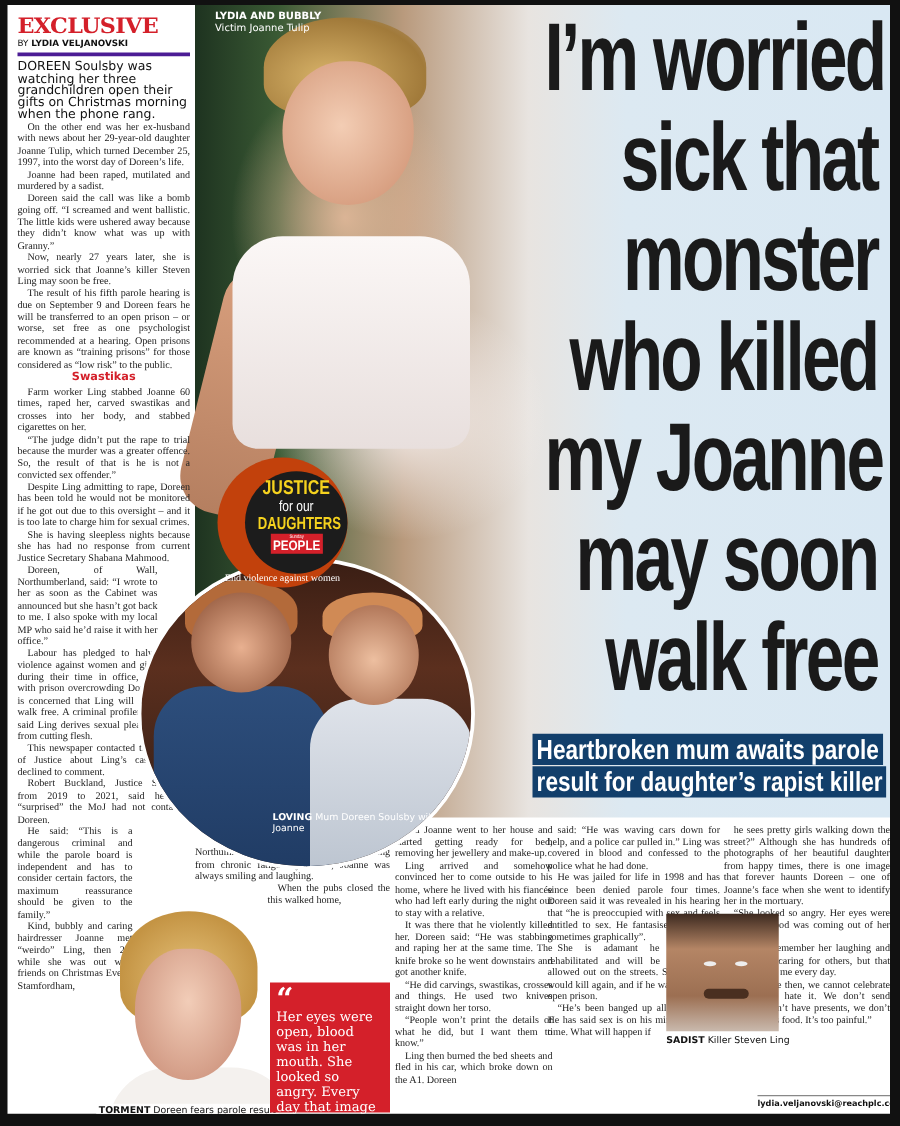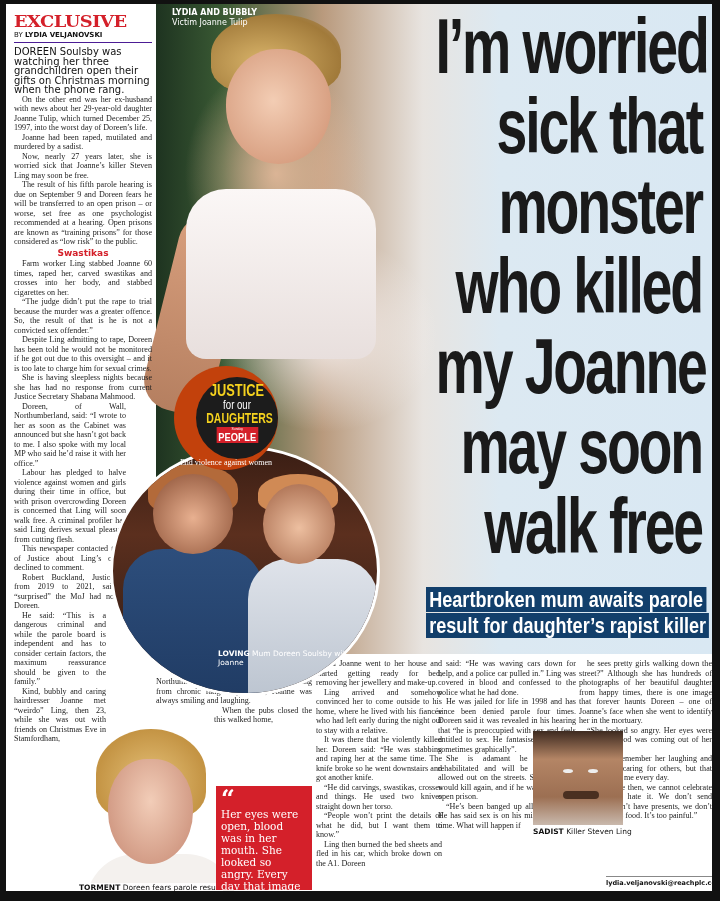--- a/index.html
+++ b/index.html
@@ -23,21 +23,21 @@
     background: linear-gradient(180deg, #fbf7f6, #e8dfdd); }
   .photo-victim .arm { position:absolute; left: 5px; top: 210px; width: 70px; height: 200px; border-radius: 30px;
     background: linear-gradient(180deg, #d9a07e, #b57f60); transform: rotate(14deg); }
 
   .caption-top { position:absolute; left: 166px; top: 4px; font-family: "DejaVu Sans", sans-serif; font-size: 8px; line-height: 9.5px; color: #fff; font-weight: bold; width: 110px; }
   .caption-top span.light { font-weight: normal; }
 
   
   .left-col { position:absolute; left: 8px; top: 8px; width: 138px; }
   .exclusive { font-family: "DejaVu Serif", serif; font-weight: bold; font-size: 17px; color: #d4202a; letter-spacing: -0.5px; line-height: 18px; transform: scaleX(1.05); transform-origin: left; }
-  .byline { font-family: "DejaVu Sans", sans-serif; font-size: 7px; color: #111; margin-top: 1px; padding-bottom: 3px; border-bottom: 1px solid #4c1d95; }
+  .byline { font-family: "DejaVu Sans", sans-serif; font-size: 7px; color: #111; margin-top: 1px; padding-bottom: 3px; border-bottom: 3px solid #4c1d95; }
   .byline b { font-weight: bold; }
   .lede { font-family: "DejaVu Sans", sans-serif; font-weight: normal; font-size: 10px; line-height: 9.5px; margin-top: 4px; color: #111; }
   .body-text { font-family: "Liberation Serif", serif; font-size: 8.1px; line-height: 9.5px; text-align: justify; color: #222; }
   .body-text p { text-indent: 8px; }
   .subhead { font-family: "DejaVu Sans", sans-serif; font-weight: bold; font-size: 9px; color: #d4202a; text-align: center; margin: 2px 0 1px; }
 
   
   .headline { position:absolute; right: 10px; top: 2px; width: 370px; text-align: right;
     font-family: "Liberation Sans", sans-serif; font-weight: bold; color: #1a1a1a;
     font-size: 77px; line-height: 80px; letter-spacing: -3px; transform: scaleX(0.72); transform-origin: right top; }
@@ -136,20 +136,21 @@
   <div class="left-col">
     <div class="exclusive">EXCLUSIVE</div>
     <div class="byline">
       <span>BY</span>
       <b>LYDIA VELJANOVSKI</b>
     </div>
     <div class="lede">DOREEN Soulsby was watching her three grandchildren open their gifts on Christmas morning when the phone rang.</div>
     <div class="body-text">
       <p>On the other end was her ex-husband with news about her 29-year-old daughter Joanne Tulip, which turned December 25, 1997, into the worst day of Doreen’s life.</p>
       <p>Joanne had been raped, mutilated and murdered by a sadist.</p>
+      <p>Doreen said the call was like a bomb going off. “I screamed and went ballistic. The little kids were ushered away because they didn’t know what was up with Granny.”</p>
       <p>Now, nearly 27 years later, she is worried sick that Joanne’s killer Steven Ling may soon be free.</p>
       <p>The result of his fifth parole hearing is due on September 9 and Doreen fears he will be transferred to an open prison – or worse, set free as one psychologist recommended at a hearing. Open prisons are known as “training prisons” for those considered as “low risk” to the public.</p>
       <div class="subhead">Swastikas</div>
       <p>Farm worker Ling stabbed Joanne 60 times, raped her, carved swastikas and crosses into her body, and stabbed cigarettes on her.</p>
       <p>“The judge didn’t put the rape to trial because the murder was a greater offence. So, the result of that is he is not a convicted sex offender.”</p>
       <p>Despite Ling admitting to rape, Doreen has been told he would not be monitored if he got out due to this oversight – and it is too late to charge him for sexual crimes.</p>
       <p>She is having sleepless nights because she has had no response from current Justice Secretary Shabana Mahmood.</p>
       <p style="width:112px">Doreen, of Wall, Northumberland, said: “I wrote to her as soon as the Cabinet was announced but she hasn’t got back to me. I also spoke with my local MP who said he’d raise it with her office.”</p>
       <p style="width:112px">Labour has pledged to halve violence against women and girls during their time in office, but with prison overcrowding Doreen is concerned that Ling will soon walk free. A criminal profiler has said Ling derives sexual pleasure from cutting flesh.</p>
       <p>This newspaper contacted the Ministry of Justice about Ling’s case, but it declined to comment.</p>

